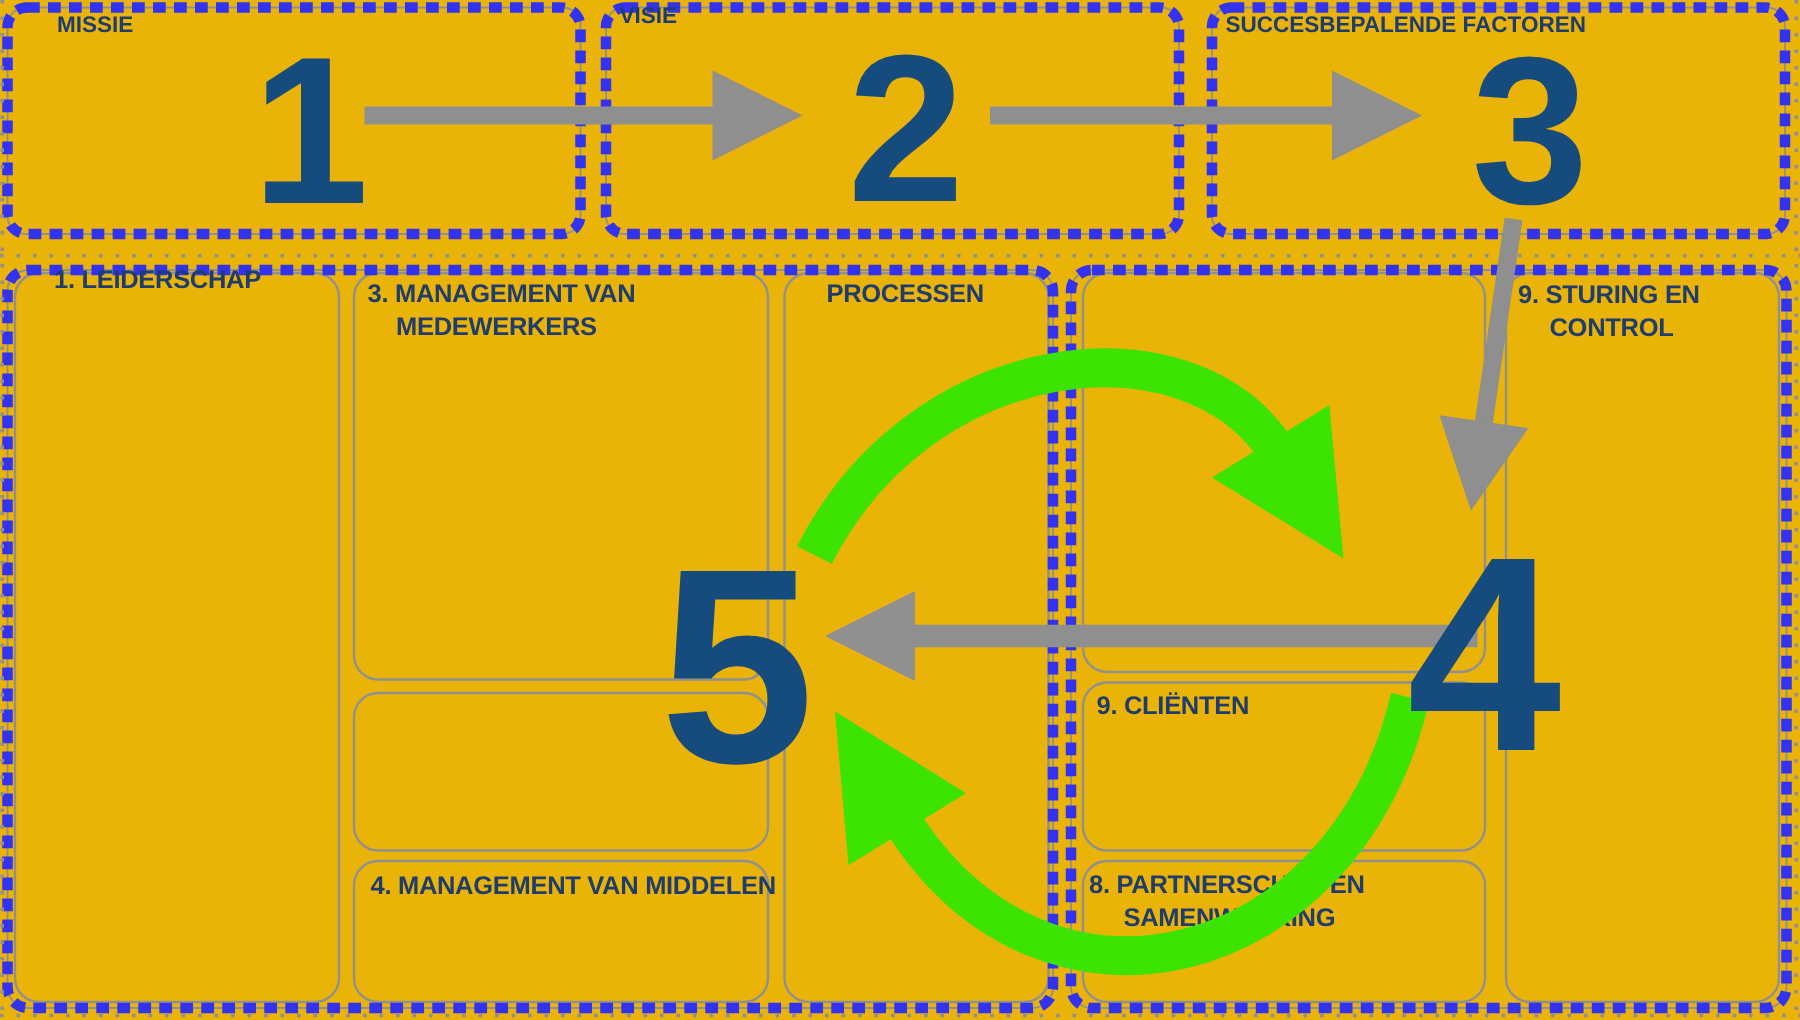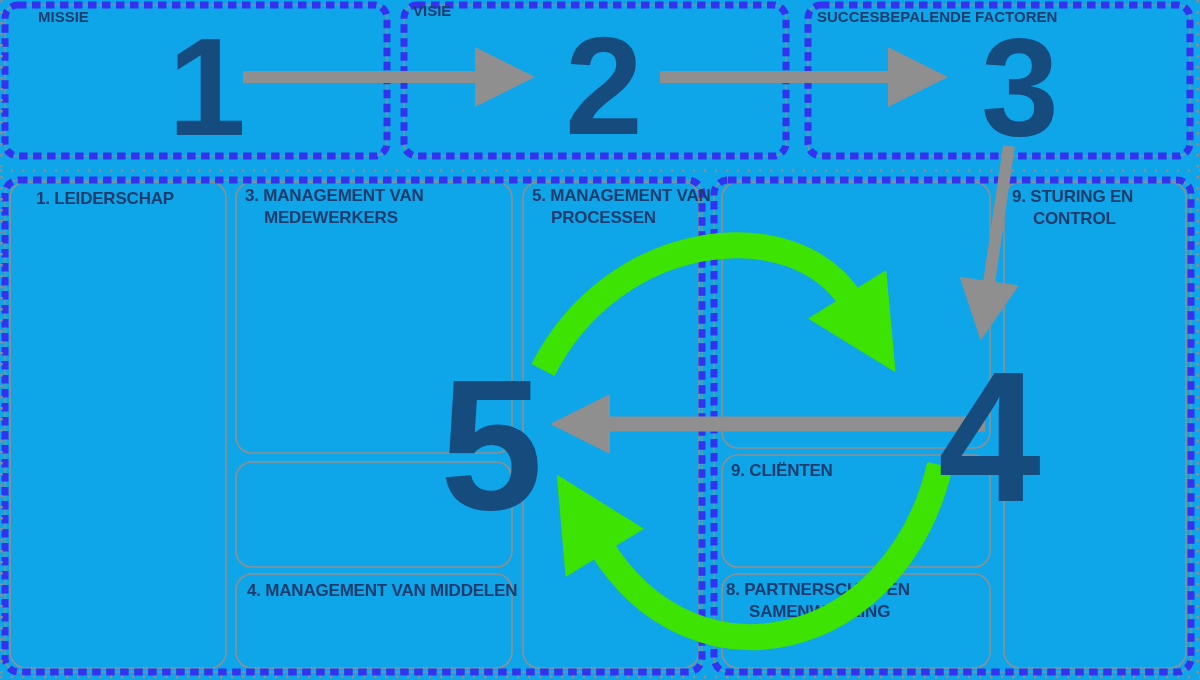--- a/index.html
+++ b/index.html
@@ -1,17 +1,17 @@
 <!DOCTYPE html>
 <html style="--c-dash: #3232f0; --c-border: #909090; --c-gray: #8f8f8f; --c-green: #3ce303; --c-num: #164b7e; --c-label: #1e3c6e;"><head>
 <meta charset="utf-8">
 <style>
   html,body{margin:0;padding:0;background:#fff;}
   .stage{
-    position:relative;width:1200px;height:680px;background:#0ea5e9;
+    position:relative;width:1200px;height:680px;background:#eab308;
     font-family:"Liberation Sans",sans-serif;overflow:hidden;
   }
   .layer{position:absolute;left:0;top:0;}
   #base-svg{z-index:0;}
   #green-svg{z-index:2;pointer-events:none;}
   .gbox{fill:none;stroke:var(--c-border,#909090);stroke-width:1.6;}
   .gunder{fill:none;stroke:var(--c-border,#909090);stroke-width:1.2;}
   .dash{fill:none;stroke:var(--c-dash,#3232f0);stroke-width:7;stroke-dasharray:8.5 5.5;}
   .dots{fill:none;stroke:#8f8f8f;stroke-width:2.4;stroke-dasharray:2.4 8.6;}
   .garrow{fill:none;stroke:var(--c-gray,#8f8f8f);stroke-width:12;}
@@ -74,31 +74,30 @@
     <line x1="243" y1="77" x2="484" y2="77" class="garrow" marker-end="url(#gh)"></line>
     <line x1="660" y1="77" x2="897" y2="77" class="garrow" marker-end="url(#gh)"></line>
     <line x1="1009" y1="146" x2="988" y2="290" class="garrow" marker-end="url(#gh)"></line>
     <line x1="985" y1="424" x2="601" y2="424" class="garrow thick" marker-end="url(#gh)"></line>
   </svg>
 
   <div class="lbl top" style="left:38px;top:7px">MISSIE</div>
   <div class="lbl top" style="left:413px;top:1px">VISIE</div>
   <div class="lbl top" style="left:817px;top:7px">SUCCESBEPALENDE FACTOREN</div>
 
-  <div class="lbl" style="left:36px;top:188px">1. LEIDERSCHAP</div>
+  <div class="lbl" style="left:36px;top:176px">1. LEIDERSCHAP</div>
 
   <div class="lbl" style="left:245px;top:185px">
     <span class="l1">3. MANAGEMENT VAN</span>
     <span class="l2" style="padding-left:19px">MEDEWERKERS</span>
   </div>
 
   <div class="lbl" style="left:247px;top:580px">4. MANAGEMENT VAN MIDDELEN</div>
 
   <div class="lbl" style="left:532px;top:185px">
-    <span class="l1">5. MANAGEMENT VAN</span>
     <span class="l2" style="padding-left:19px">PROCESSEN</span>
   </div>
 
   <div class="lbl" style="left:731px;top:460px">9. CLIËNTEN</div>
 
   <div class="lbl" style="left:726px;top:579px">
     <span class="l1">8. PARTNERSCHAP EN</span>
     <span class="l2" style="padding-left:23px">SAMENWERKING</span>
   </div>
 

